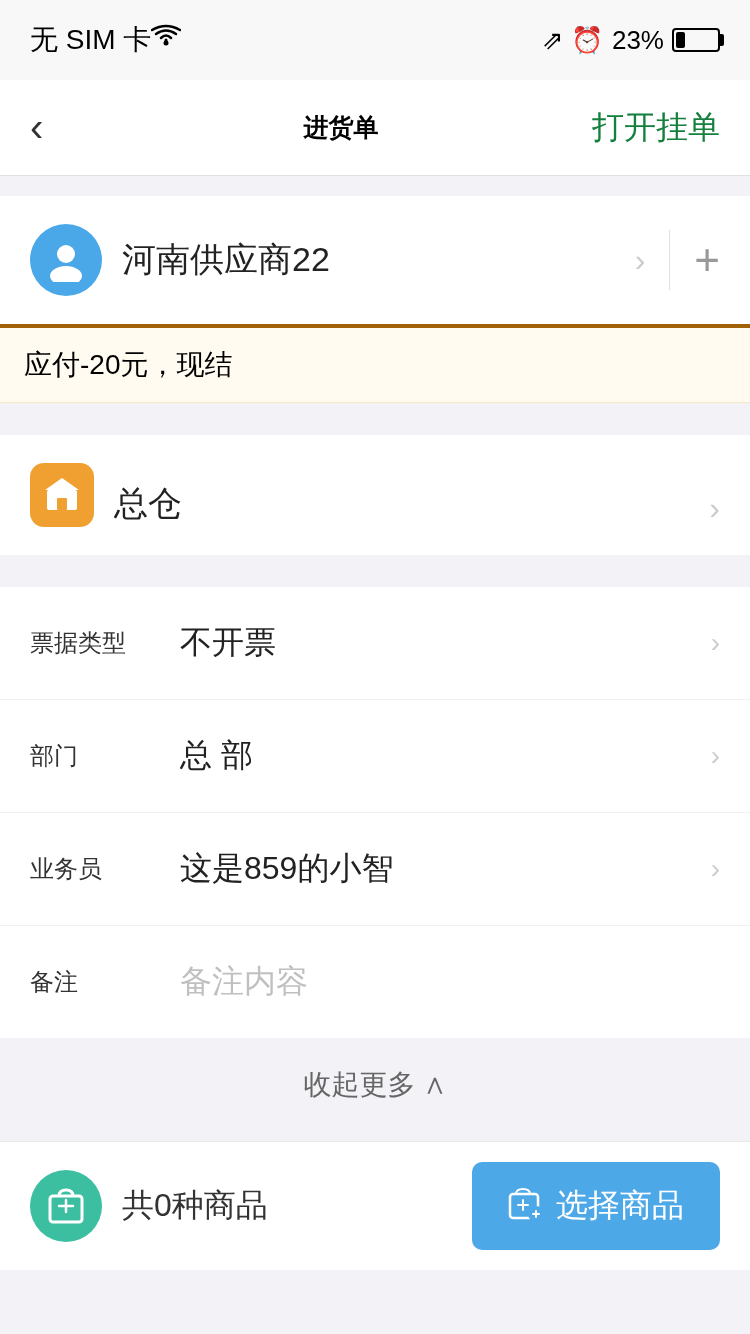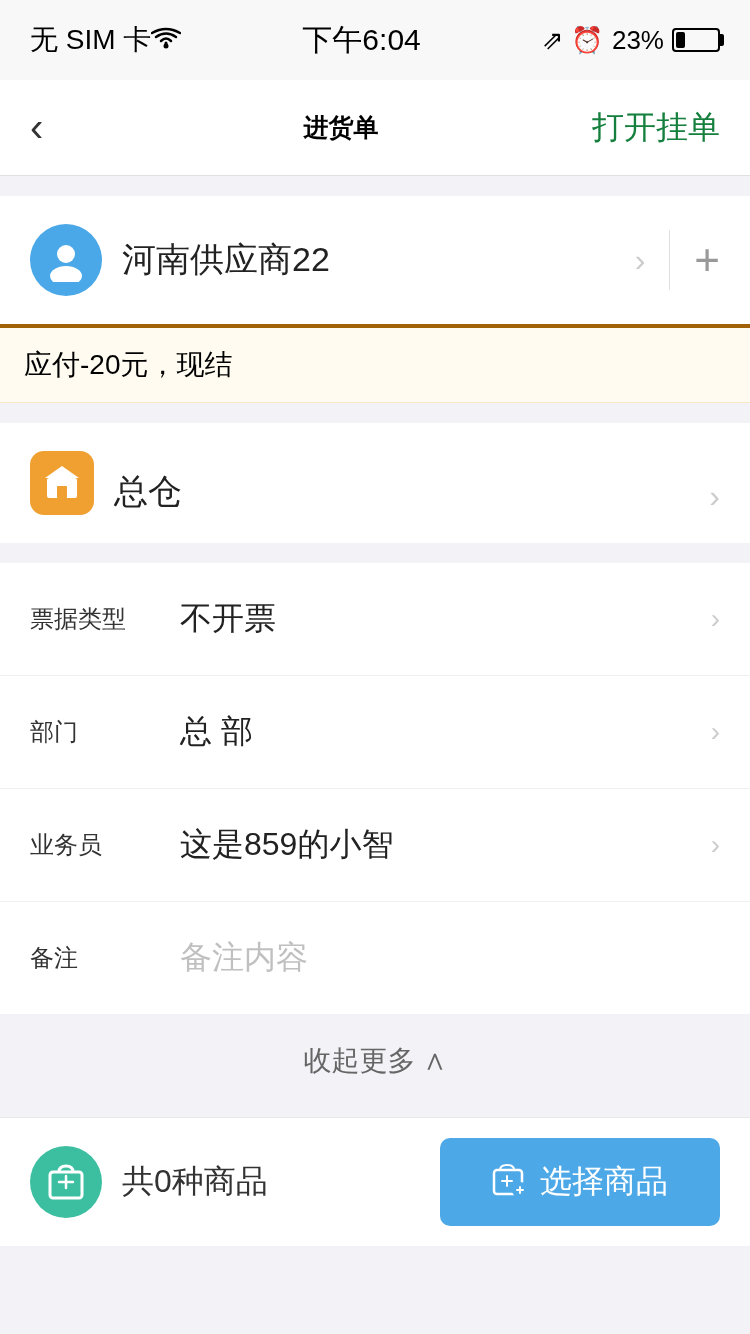--- a/index.html
+++ b/index.html
@@ -17,21 +17,21 @@
       width: 750px;
       height: 80px;
       background: #f8f8f8;
       display: flex;
       align-items: center;
       justify-content: space-between;
       padding: 0 30px;
       font-size: 28px;
       color: #000;
     }
-    .status-left { display: flex; align-items: center; gap: 0; }
+    .status-left { display: flex; align-items: flex-start; gap: 0; }
     .status-center { font-size: 30px; font-weight: 500; }
     .status-right { display: flex; align-items: center; gap: 8px; font-size: 26px; }
     .battery-icon {
       width: 48px; height: 24px;
       border: 2px solid #000;
       border-radius: 4px;
       position: relative;
       display: inline-flex;
       align-items: center;
       padding: 2px;
@@ -86,21 +86,21 @@
 
     
     .section-gap {
       height: 20px;
       background: #f2f2f7;
     }
 
     
     .card {
       background: #fff;
-      margin-bottom: 0;
+      margin-bottom: 12px;
     }
 
     
     .supplier-row {
       display: flex;
       align-items: center;
       padding: 28px 30px;
       background: #fff;
       border-bottom: none;
     }
@@ -243,21 +243,21 @@
     .goods-count {
       flex: 1;
       font-size: 32px;
       color: #333;
     }
     .select-goods-btn {
       background: #4da8e8;
       color: #fff;
       border: none;
       border-radius: 10px;
-      padding: 22px 52px;
+      padding: 22px 36px;
       font-size: 32px;
       display: flex;
       align-items: center;
       gap: 12px;
       cursor: pointer;
     }
     .select-goods-btn svg { width: 36px; height: 36px; }
 
     
     .page-rest {
@@ -275,21 +275,20 @@
     <span>
       <svg width="30" height="22" viewBox="0 0 30 22">
         <path d="M15 18 Q15 14 15 18" stroke="#000" stroke-width="3" fill="none" stroke-linecap="round"></path>
         <path d="M10 14 Q15 9 20 14" stroke="#000" stroke-width="2.5" fill="none" stroke-linecap="round"></path>
         <path d="M5 10 Q15 3 25 10" stroke="#000" stroke-width="2.5" fill="none" stroke-linecap="round"></path>
         <path d="M1 6 Q15 -2 29 6" stroke="#000" stroke-width="2.5" fill="none" stroke-linecap="round"></path>
         <circle cx="15" cy="19" r="2.5" fill="#000"></circle>
       </svg>
     </span>
   </div>
-  <div class="status-center">下午6:04</div>
   <div class="status-right">
     <span style="font-size:26px;">⇗</span>
     <span style="font-size:26px;">⏰</span>
     <span>23%</span>
     <span class="battery-icon">
       <span class="battery-fill"></span>
     </span>
   </div>
 </div>
 

